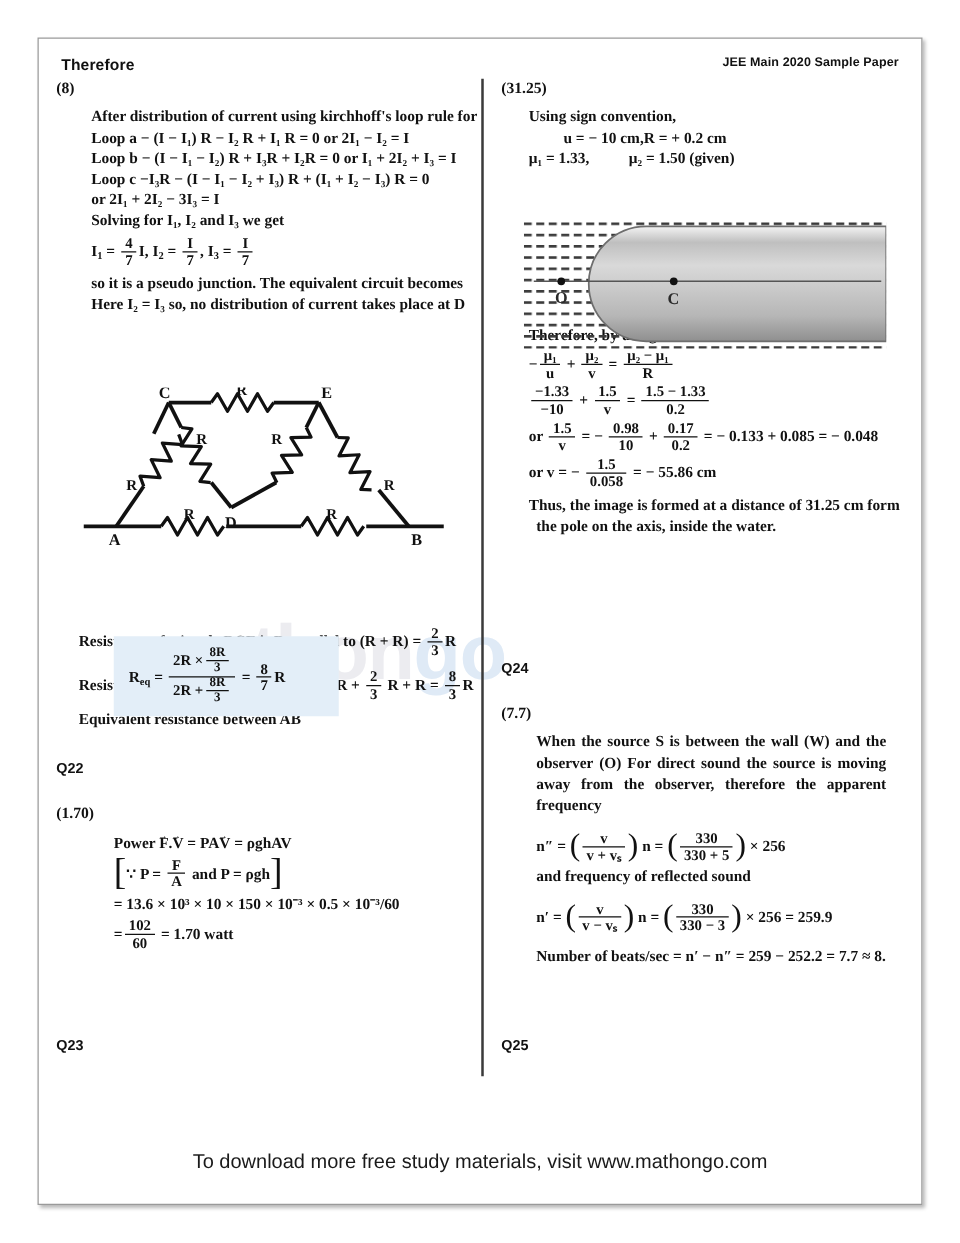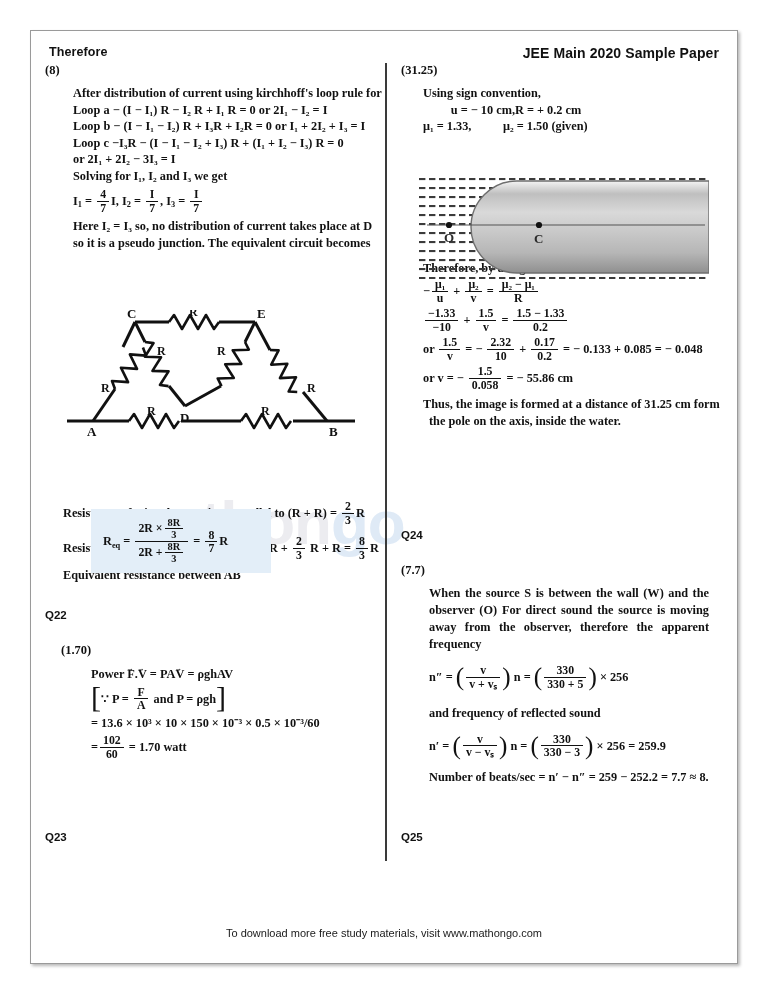--- a/index.html
+++ b/index.html
@@ -7,21 +7,21 @@
 
   #page{position:absolute;left:30px;top:30px;width:706px;height:932px;
         background:#fff;border:1px solid #9a9a9a;box-shadow:2px 2px 3px rgba(0,0,0,.28);
         overflow:hidden;}
 
   
   .hdr{position:absolute;top:14px;left:0;width:100%;height:22px;}
   .hdr .brand{position:absolute;left:18px;top:0;font-family:"Liberation Sans",sans-serif;
                font-weight:bold;font-size:12.5px;letter-spacing:.1px;color:#111;}
   .hdr .paper{position:absolute;right:18px;top:0;font-family:"Liberation Sans",sans-serif;
-               font-weight:bold;font-size:14px;letter-spacing:.1px;color:#111;}
+               font-weight:bold;font-size:10px;letter-spacing:.1px;color:#111;}
 
   
   #wm{position:absolute;left:82px;top:456px;font-family:"Liberation Sans",sans-serif;
       font-size:62px;font-weight:bold;letter-spacing:-1px;color:#ececf0;user-select:none;
       z-index:0;white-space:nowrap;}
   #wm .g{color:#dfeaf6;}
 
   
   #divider{position:absolute;left:354px;top:32px;width:2px;height:798px;background:#3a3a3a;z-index:2;}
 
@@ -58,21 +58,21 @@
   #reqeq{position:absolute;left:72px;top:488px;z-index:4;font-size:12.3px;font-weight:bold;color:#111;}
 
   
   #circuit{position:absolute;left:20px;top:247px;z-index:3;}
 
   
   #optics{position:absolute;left:18px;top:112px;z-index:3;}
 
   
   #footer{position:absolute;left:0;bottom:24px;width:100%;text-align:center;
-          font-family:"Liberation Sans",sans-serif;font-size:11px;color:#1a1a1a;}
+          font-family:"Liberation Sans",sans-serif;font-size:16px;color:#1a1a1a;}
 </style>
 </head>
 <body>
 
 <div id="page">
 
   <div id="wm"><span>mathon</span><span class="g">go</span></div>
 
   <div class="hdr">
     <div class="brand">Therefore</div>
@@ -95,22 +95,22 @@
 
       <div class="ln" style="margin-top:5px;margin-bottom:3px;">
         <span>I</span><sub>1</sub> =
         <span class="fr"><span class="n">4</span><span class="d">7</span></span><span>I,</span>
         <span>I</span><sub>2</sub> =
         <span class="fr"><span class="n">I</span><span class="d">7</span></span>,
         <span>I</span><sub>3</sub> =
         <span class="fr"><span class="n">I</span><span class="d">7</span></span>
       </div>
 
+      <div class="ln">so it is a pseudo junction. The equivalent circuit becomes</div>
       <div class="ln">Here I₂ = I₃ so, no distribution of current takes place at D</div>
-      <div class="ln">so it is a pseudo junction. The equivalent circuit becomes</div>
     </div>
 
     <div id="circuit">
       <svg width="300" height="130" viewBox="0 0 300 130">
         <defs>
           <g id="zz">
               <path d="M0 0 L5 -7 L13 7 L21 -7 L29 7 L37 -7 L45 7 L50 0" fill="none" stroke="#111" stroke-width="2.6" stroke-linejoin="round"></path>
             </g>
         </defs>
 
@@ -191,21 +191,21 @@
     <span class="fr">
       <span class="n"><span>2R ×</span><span class="fr sm"><span class="n">8R</span><span class="d">3</span></span></span>
       <span class="d"><span>2R +</span><span class="fr sm"><span class="n">8R</span><span class="d">3</span></span></span>
     </span>
     <span>=</span>
     <span class="fr"><span class="n">8</span><span class="d">7</span></span><span>R</span>
   </div>
 
   <div class="col" style="top:578px;left:14px;width:332px;">
     <div class="qtag">Q22</div>
-    <div class="ans" style="margin-top:22px;margin-left:16px;">(1.70)</div>
+    <div class="ans" style="margin-top:22px;">(1.70)</div>
     <div class="body" style="margin-top:8px;margin-left:46px;">
       <div class="ln" style="margin-bottom:4px;">
         Power <span class="vec">F</span>.<span class="vec">V</span> = PA<span class="vec">V</span> = ρghAV
       </div>
       <div class="ln" style="margin-bottom:2px;">
         <span class="brk">[</span><span>∵ P =</span>
         <span class="fr"><span class="n">F</span><span class="d">A</span></span>
         <span>and P = ρgh</span><span class="brk">]</span>
       </div>
       <div class="ln">= 13.6 × 10³ × 10 × 150 × 10⁻³ × 0.5 × 10⁻³/60</div>
@@ -280,21 +280,21 @@
         <span>+</span>
         <span class="fr"><span class="n">1.5</span><span class="d">v</span></span>
         <span>=</span>
         <span class="fr"><span class="n">1.5 − 1.33</span><span class="d">0.2</span></span>
       </div>
 
       <div class="ln" style="margin-top:3px;">
         <span>or</span>
         <span class="fr"><span class="n">1.5</span><span class="d">v</span></span>
         <span>= −</span>
-        <span class="fr"><span class="n">2.32</span><span class="d">10</span></span>
+        <span class="fr"><span class="n">0.98</span><span class="d">10</span></span>
         <span>+</span>
         <span class="fr"><span class="n">0.17</span><span class="d">0.2</span></span>
         <span>= − 0.133 + 0.085 = − 0.048</span>
       </div>
 
       <div class="ln" style="margin-top:3px;">
         <span>or v = −</span>
         <span class="fr"><span class="n">1.5</span><span class="d">0.058</span></span>
         <span>= − 55.86 cm</span>
       </div>
@@ -312,21 +312,21 @@
       <div style="line-height:17px;">When the source S is between the wall (W) and the observer (O) For direct sound the source is moving away from the observer, therefore the apparent frequency</div>
 
       <div class="ln" style="margin-top:12px;">
         <span>n″ =</span>
         <span class="paren">(</span><span class="fr"><span class="n">v</span><span class="d">v + vₛ</span></span><span class="paren">)</span>
         <span>n =</span>
         <span class="paren">(</span><span class="fr"><span class="n">330</span><span class="d">330 + 5</span></span><span class="paren">)</span>
         <span>× 256</span>
       </div>
 
-      <div class="ln" style="margin-top:14px;">and frequency  of reflected sound</div>
+      <div class="ln" style="margin-top:2px;">and frequency  of reflected sound</div>
 
       <div class="ln" style="margin-top:12px;">
         <span>n′ =</span>
         <span class="paren">(</span><span class="fr"><span class="n">v</span><span class="d">v − vₛ</span></span><span class="paren">)</span>
         <span>n =</span>
         <span class="paren">(</span><span class="fr"><span class="n">330</span><span class="d">330 − 3</span></span><span class="paren">)</span>
         <span>× 256 = 259.9</span>
       </div>
 
       <div class="ln" style="margin-top:9px;">Number of beats/sec = n′ − n″ = 259 − 252.2 = 7.7 ≈ 8.</div>

